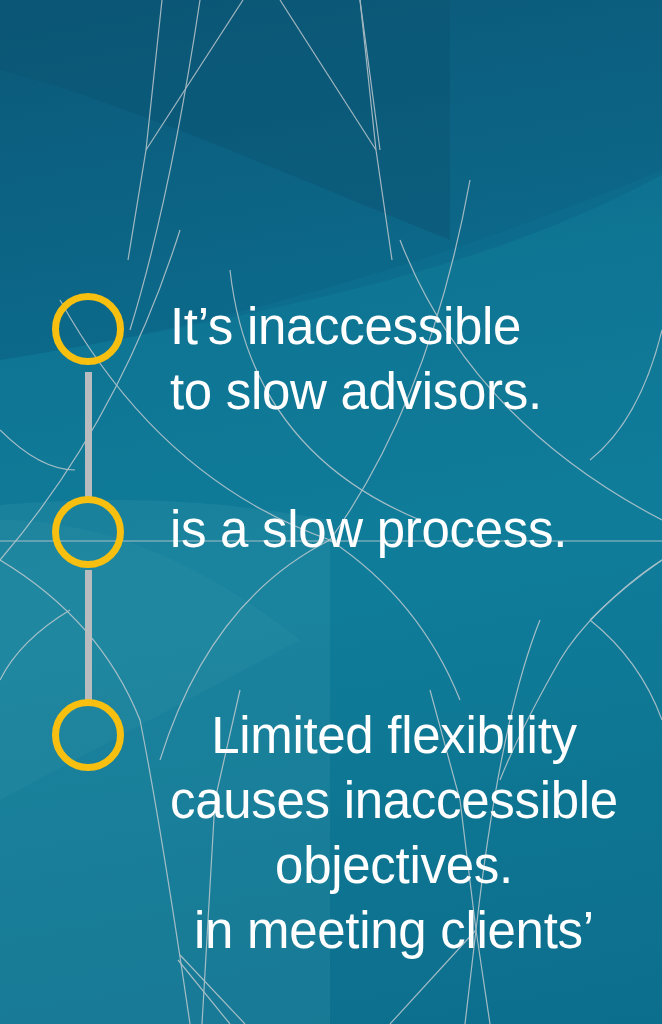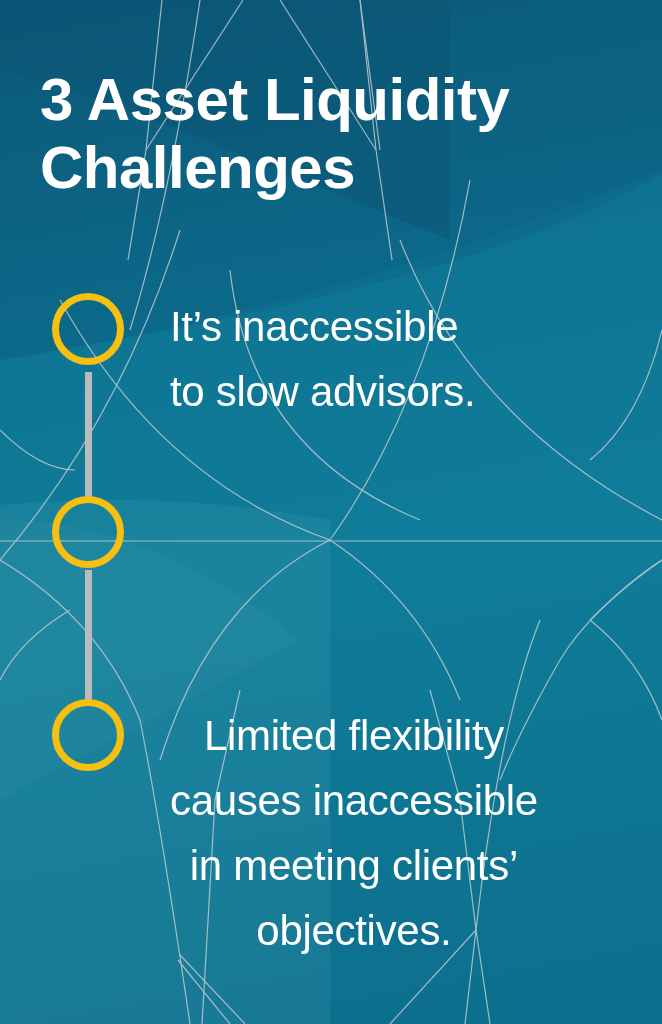--- a/index.html
+++ b/index.html
@@ -52,21 +52,21 @@
       box-sizing: border-box;
       border: 7px solid #f7bf10;
       border-radius: 50%;
       left: 52px;
     }
     .item-text {
       position: absolute;
       left: 170px;
       margin: 0;
       color: #ffffff;
-      font-size: 42px;
+      font-size: 51px;
       line-height: 65px;
       font-weight: 400;
       letter-spacing: -0.3px;
     }
     .item-text span { display: block; white-space: nowrap; }
   </style>
 </head>
 <body>
 
 <div class="canvas">
@@ -110,40 +110,37 @@
       <path d="M240 690 L 215 800 L 202 1024"></path>
       <path d="M430 690 L 460 800 L 476 930 L 465 1024"></path>
       <path d="M540 620 Q 500 720 476 930 L 490 1024"></path>
 
       <line x1="178" y1="960" x2="230" y2="1024"></line>
       <line x1="476" y1="930" x2="390" y2="1024"></line>
       <line x1="180" y1="955" x2="245" y2="1024"></line>
     </g>
   </svg>
 
-  <h1 class="title">
-    <span>3 Asset Liquidity</span>
-    <span>Challenges</span>
-  </h1>
 
   <div class="timeline-line" style="top: 372px; height: 130px;"></div>
   <div class="timeline-line" style="top: 570px; height: 132px;"></div>
 
   <div class="ring" style="top: 293px;"></div>
   <div class="ring" style="top: 496px;"></div>
   <div class="ring" style="top: 699px;"></div>
 
   <p class="item-text" style="top: 294px;">
     <span>It’s inaccessible</span>
     <span>to slow advisors.</span>
   </p>
 
   <p class="item-text" style="top: 497px;">
+    <span>is a slow process.</span>
   </p>
 
   <p class="item-text" style="top: 703px; text-align: center;">
     <span>Limited flexibility</span>
     <span>causes inaccessible</span>
+    <span>objectives.</span>
     <span>in meeting clients’</span>
-    <span>objectives.</span>
   </p>
 
 </div>
 
 </body></html>

